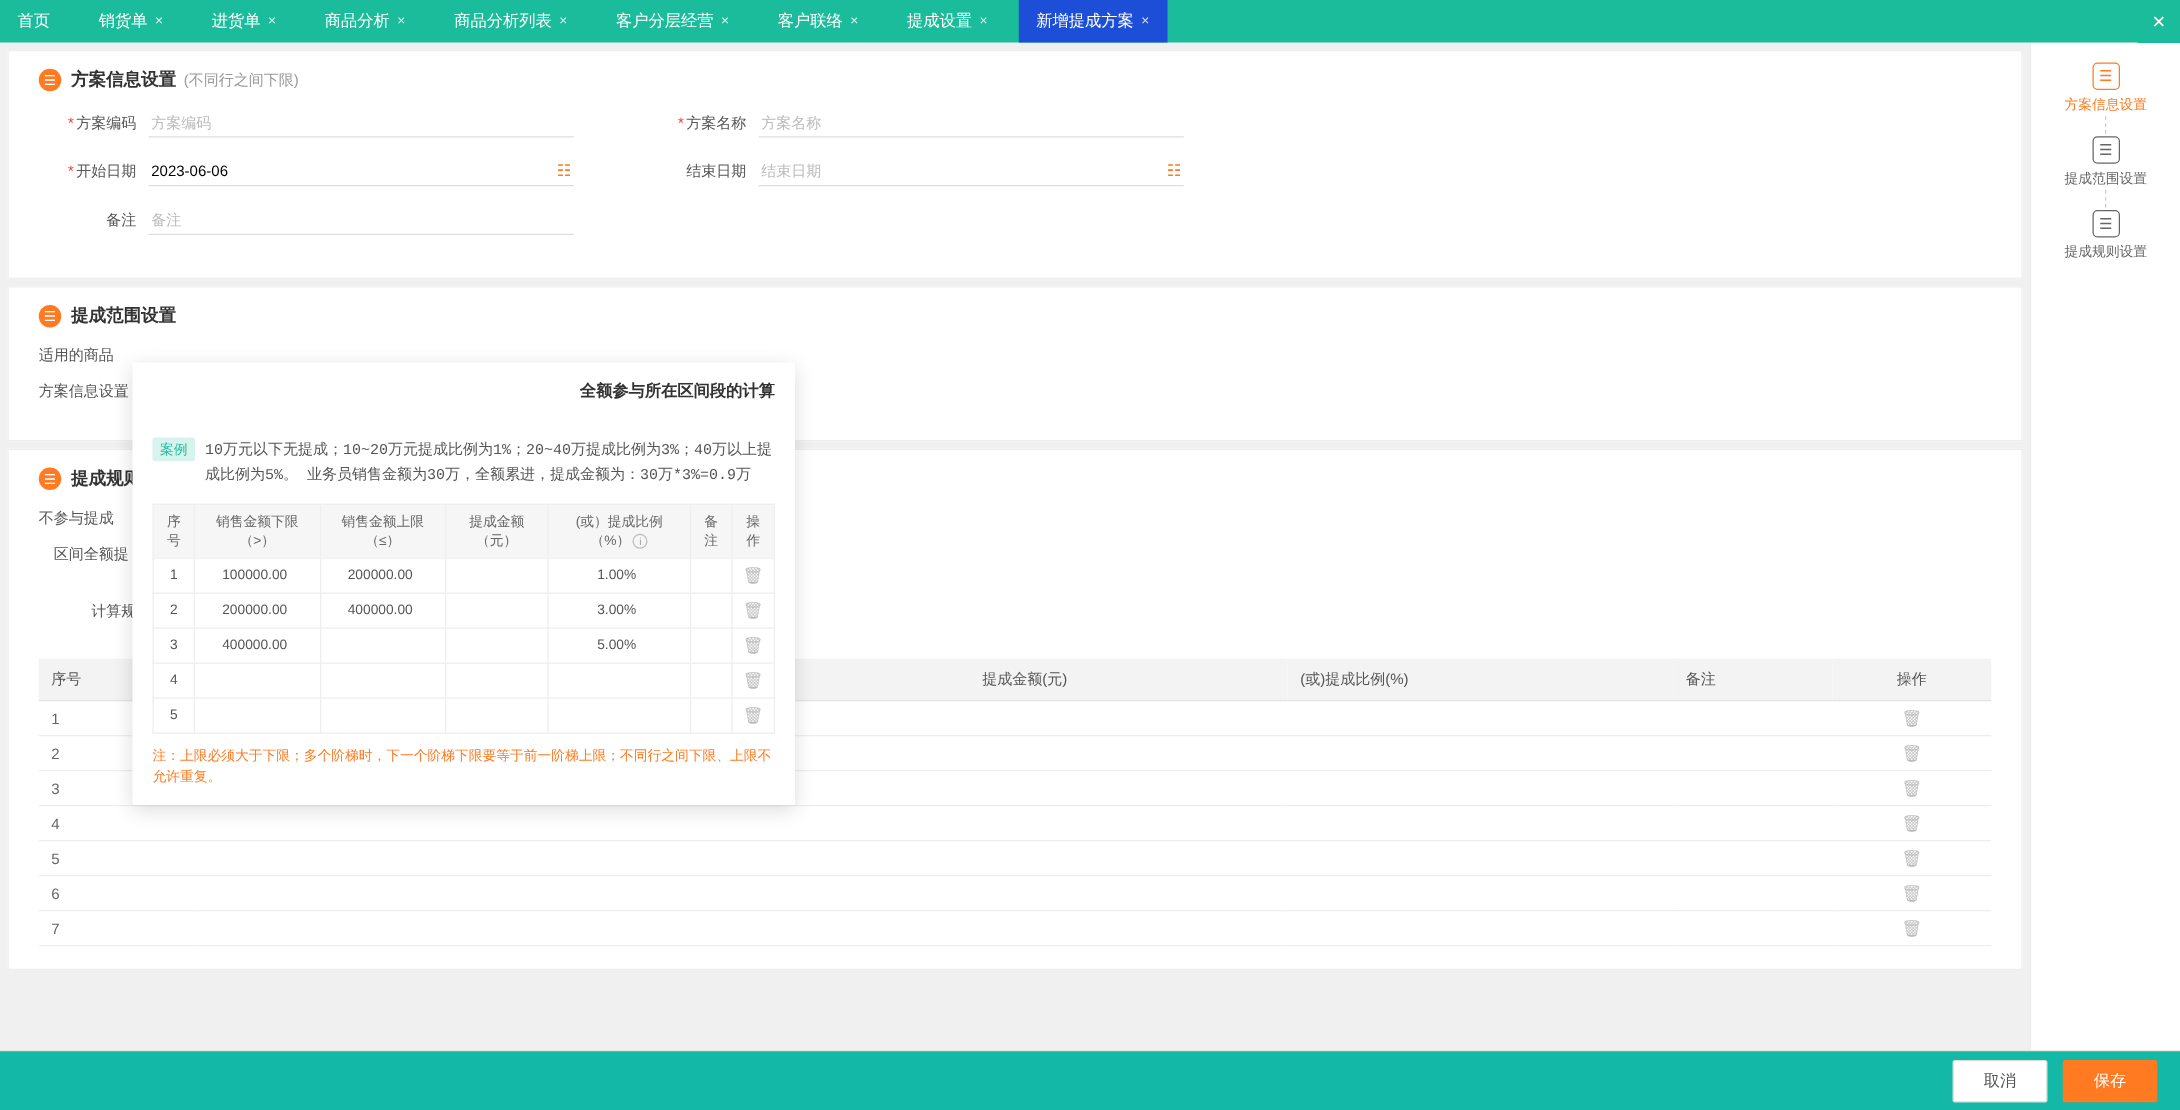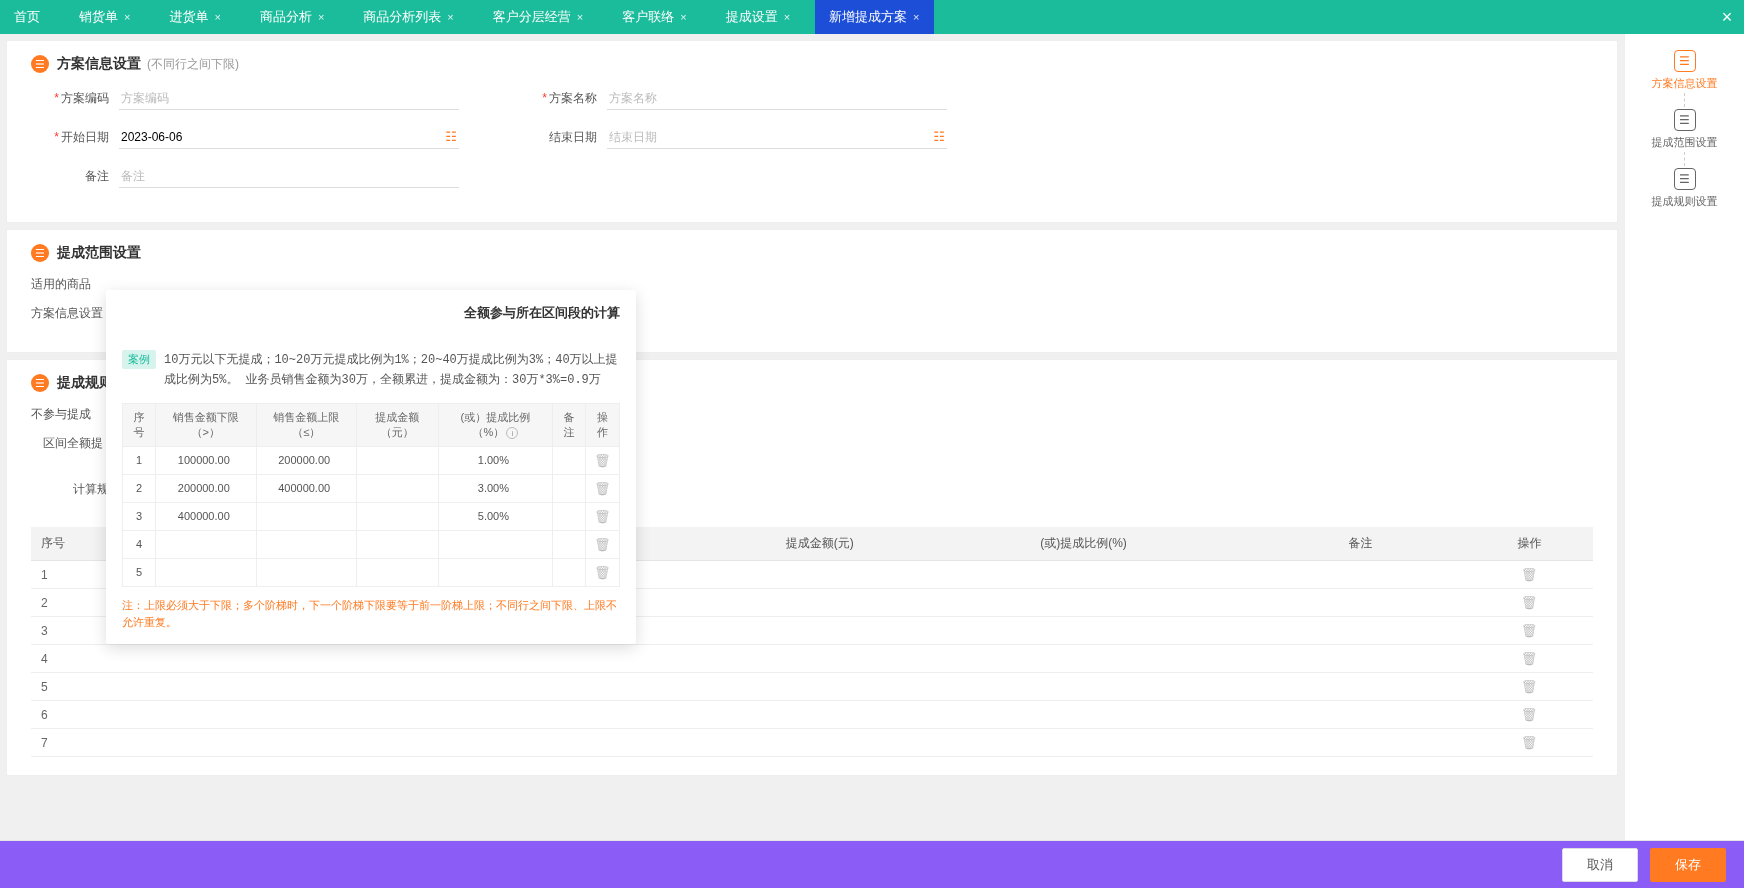--- a/index.html
+++ b/index.html
@@ -55,21 +55,21 @@
 .tooltip .case-row { display: flex; margin-bottom: 12px; font-family: Liberation Mono, monospace; }
 .tooltip .case-tag { background: #d7f3ee; color: #1bbc9b; padding: 2px 6px; border-radius: 2px; font-size: 11px; margin-right: 8px; align-self: flex-start; white-space: nowrap; }
 .tooltip .case-text { font-size: 12px; color: #555; line-height: 1.7; flex: 1; }
 .tt-table { width: 100%; border-collapse: collapse; font-size: 11px; margin-bottom: 10px; }
 .tt-table th { background: #f6f6f6; padding: 6px 6px; font-weight: normal; color: #666; border: 1px solid #eee; text-align: center; }
 .tt-table td { padding: 6px 6px; border: 1px solid #eee; text-align: center; color: #555; height: 20px; }
 .tt-table td.r { text-align: center; padding-right: 10px; }
 .tt-note { font-size: 11px; color: #ff7a21; line-height: 1.6; }
 .tt-info { display: inline-flex; width: 12px; height: 12px; border: 1px solid #bbb; border-radius: 50%; font-size: 8px; color: #999; align-items: center; justify-content: center; margin-left: 2px; }
 
-.footer { position: fixed; bottom: 0; left: 0; right: 0; height: 48px; background: #8b5cf6; border-top: 1px solid #e5e5e5; display: flex; justify-content: flex-end; align-items: center; padding-right: 18px; gap: 12px; }
+.footer { position: fixed; bottom: 0; left: 0; right: 0; height: 48px; background: #14b8a6; border-top: 1px solid #e5e5e5; display: flex; justify-content: flex-end; align-items: center; padding-right: 18px; gap: 12px; }
 .btn { padding: 7px 24px; font-size: 13px; border-radius: 2px; cursor: pointer; border: 1px solid transparent; }
 .btn-default { background: #fff; border-color: #ddd; color: #555; }
 .btn-primary { background: #ff7a21; color: #fff; }
 </style>
 </head>
 <body>
 
 <div class="topbar" id="topbar">
     <div class="tab">
       <span>首页</span>

